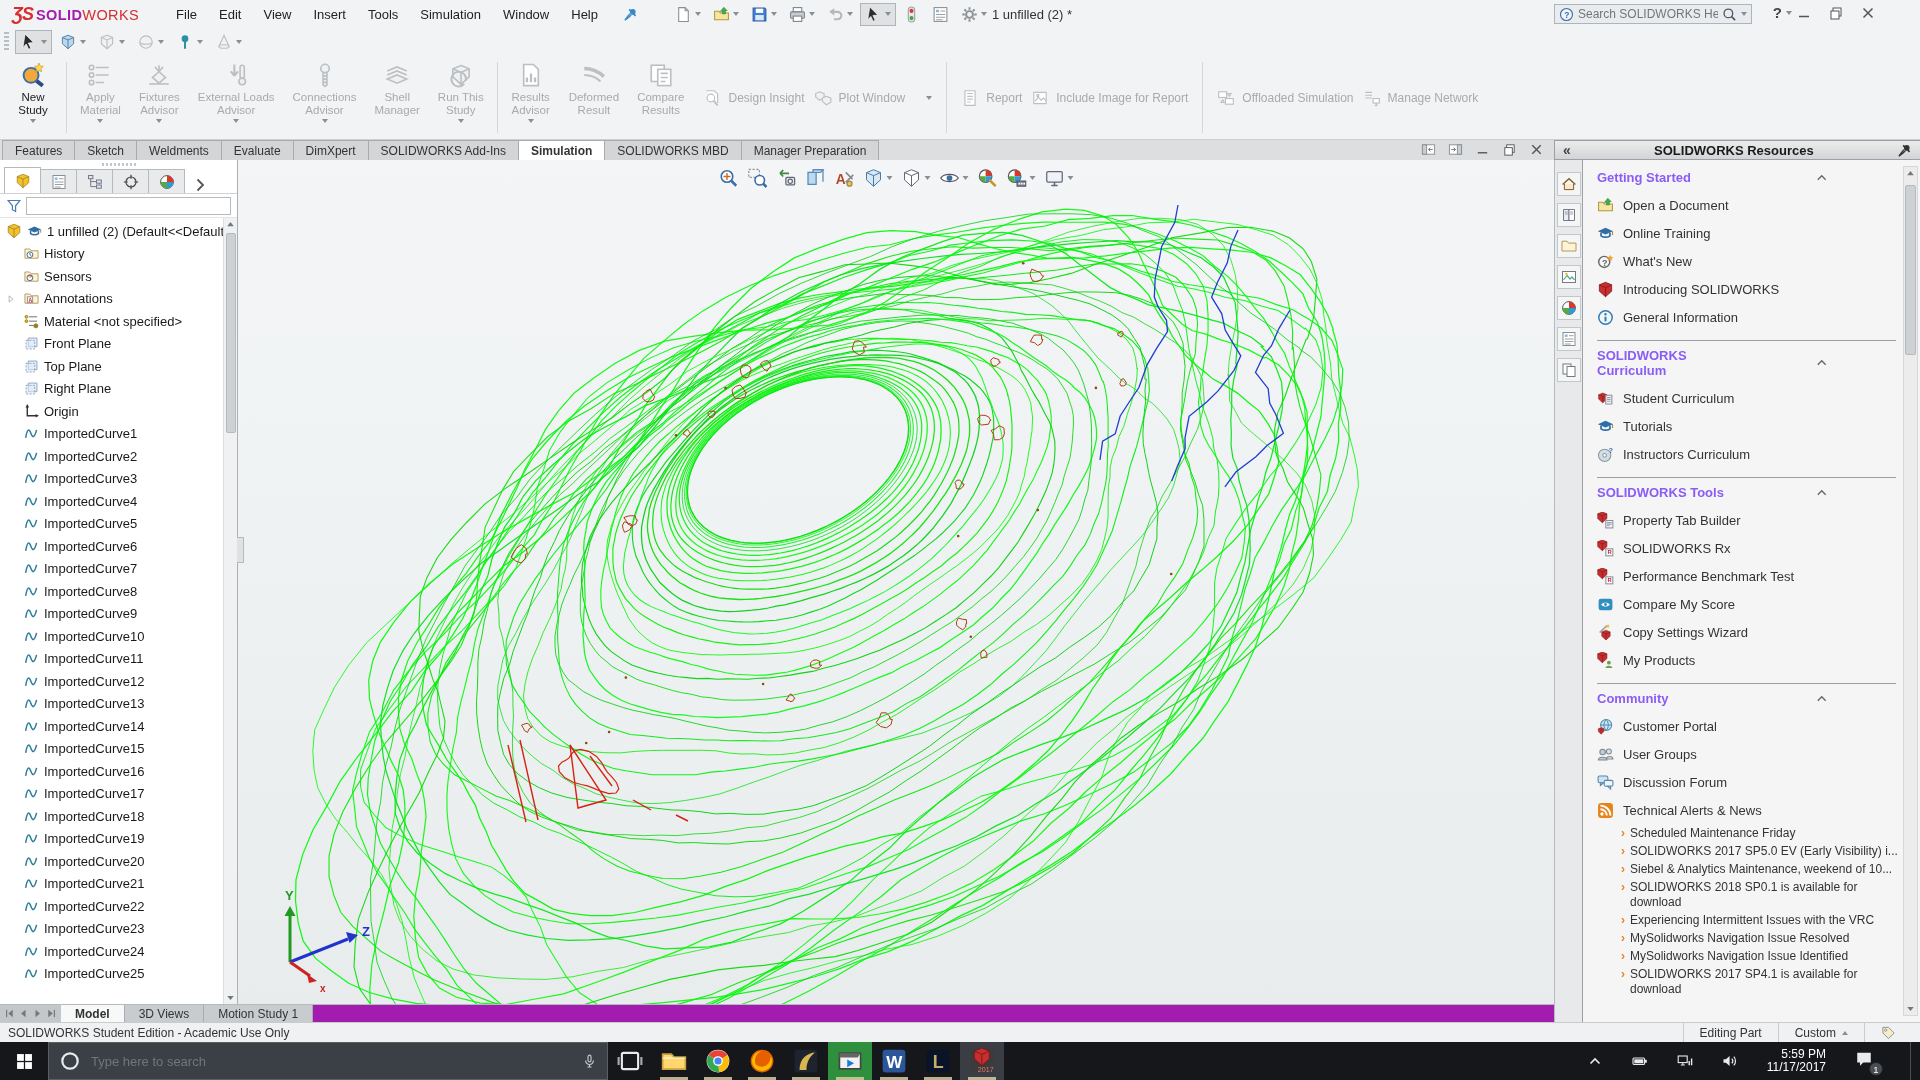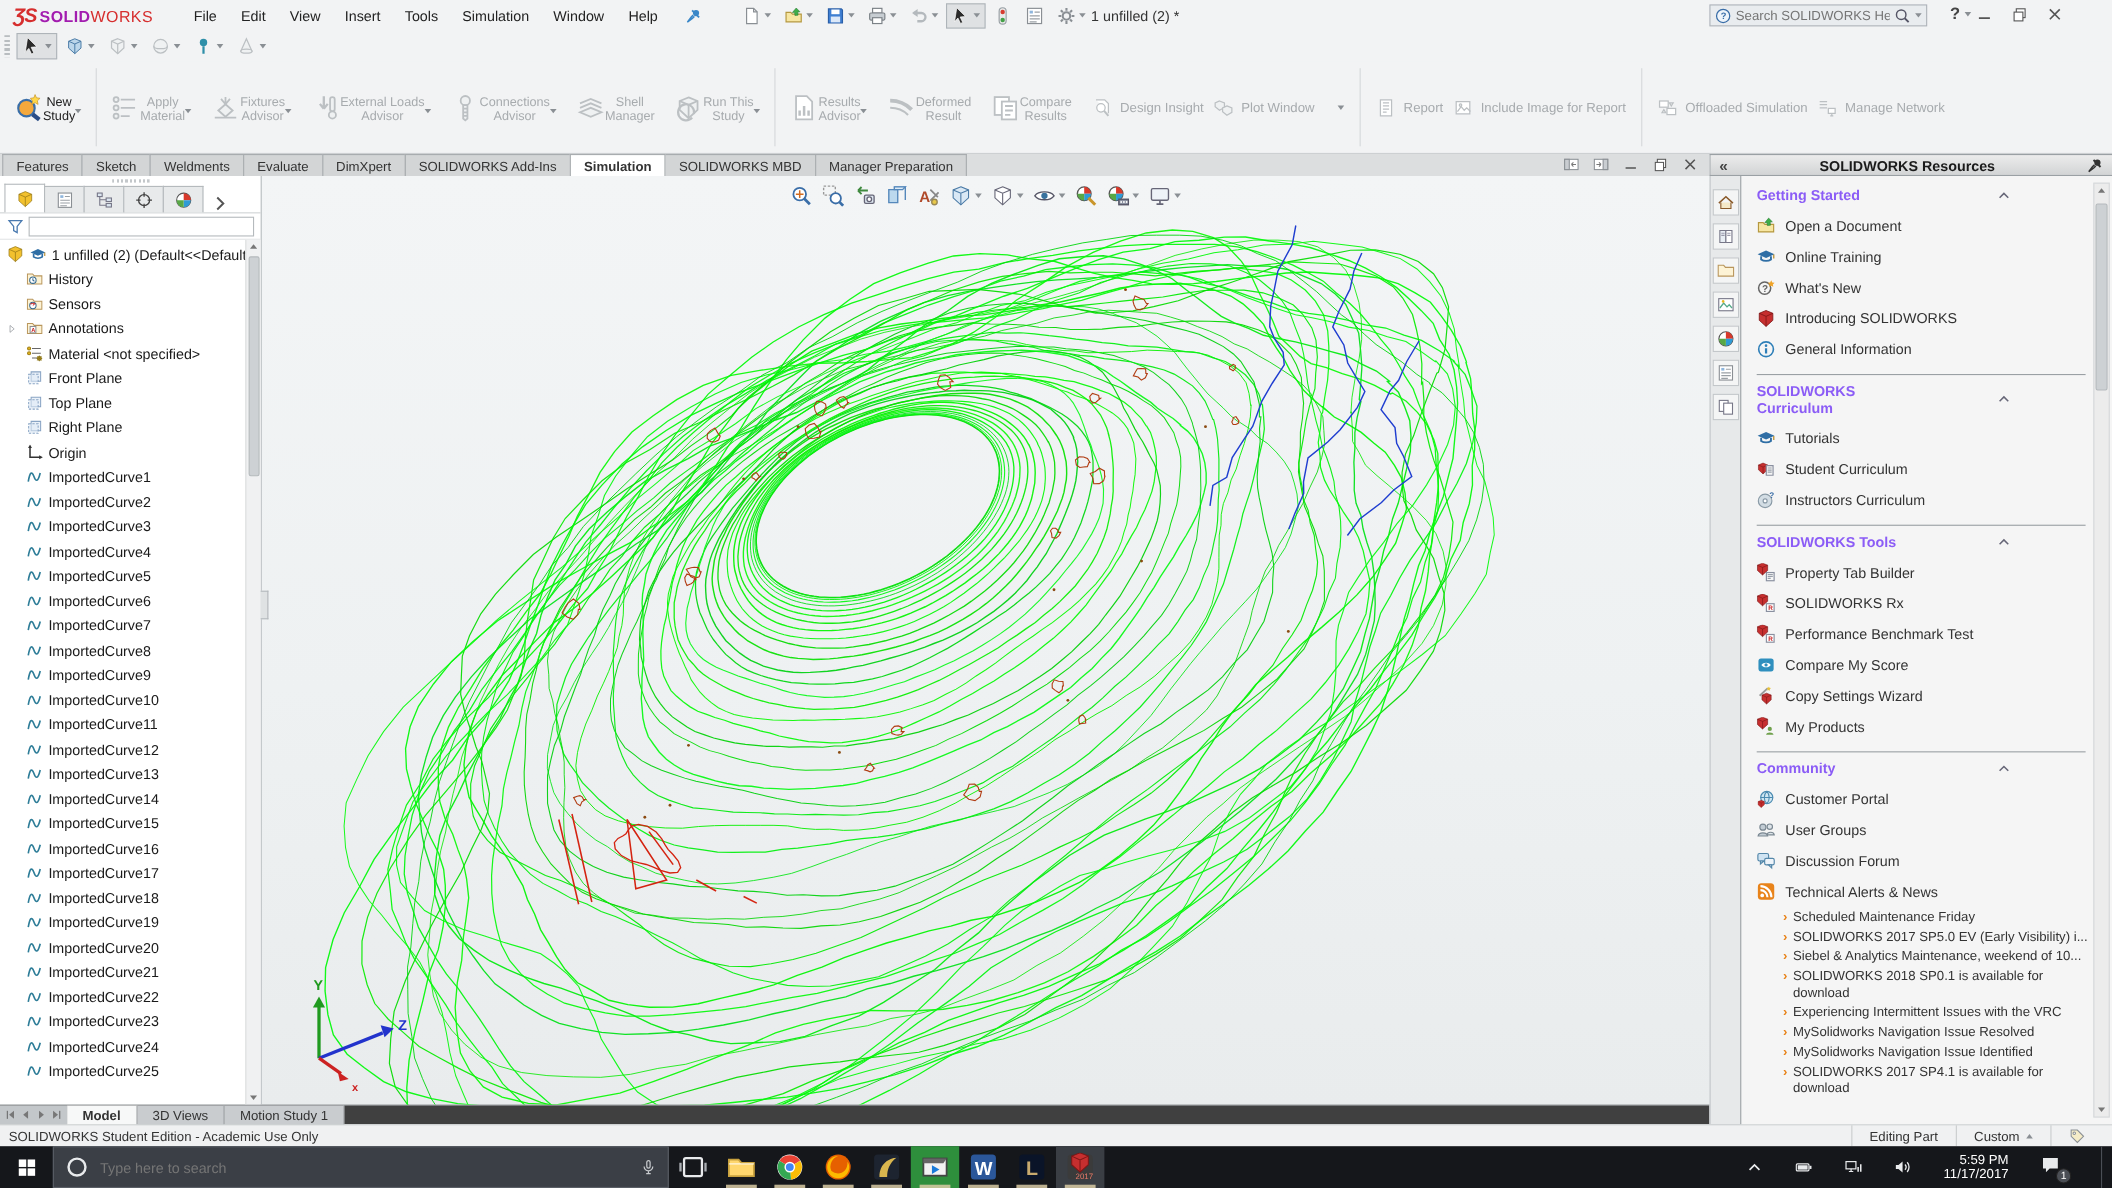--- a/index.html
+++ b/index.html
@@ -25,21 +25,21 @@
 .help-search input{border:0;background:transparent;flex:1;width:10px;font:12px "Liberation Sans",sans-serif;color:#555;outline:none}
 .help-q{position:absolute;right:128px;top:4px;display:flex;align-items:center;gap:4px;font-weight:bold;color:#444;font-size:15px}
 .win-btns{position:absolute;right:44px;top:5px;display:flex;gap:16px}
 .win-btns .ic{width:16px;height:16px}
 
 .toolbar2{height:28px;flex:none;display:flex;align-items:center;background:#f2f3f4;padding-left:4px;gap:2px}
 .grip-v{width:5px;height:20px;margin-right:4px;background:repeating-linear-gradient(180deg,#b9bdc0 0 2px,transparent 2px 4px)}
 
 .ribbon{height:84px;flex:none;display:flex;align-items:stretch;background:#f2f3f4;border-bottom:1px solid #cdd0d2;padding-left:4px}
 .rib-sep{width:1px;background:#d5d8da;margin:6px 4px}
-.rib-btn{display:flex;flex-direction:row;align-items:center;justify-content:flex-start;padding:6px 9px 2px;text-align:center;min-width:58px}
+.rib-btn{display:flex;flex-direction:column;align-items:center;justify-content:flex-start;padding:6px 9px 2px;text-align:center;min-width:58px}
 .rib-btn .ic{width:26px;height:26px;margin-bottom:3px}
 .rib-lbl{font-size:11.5px;line-height:12.5px;color:#a7abae;white-space:pre-line}
 .rib-btn.enabled .rib-lbl{color:#222}
 .rib-btn .caret{margin-top:3px}
 .rib-stack{display:flex;flex-direction:row;justify-content:flex-start;padding:8px 10px;gap:9px}
 .rib-srow{display:flex;align-items:center;gap:7px;font-size:12px;color:#a7abae;white-space:nowrap}
 .rib-srow .ic{width:18px;height:18px}
 
 .rowA{height:20px;flex:none;display:flex}
 .cmdtabs-zone{width:1554px;flex:none;display:flex;align-items:flex-end;background:#dcdedf;padding-left:2px;position:relative}
@@ -91,21 +91,21 @@
 .tp-section-head span{font-weight:bold;font-size:13px;color:#8b5cf6;flex:1}
 .tp-section-head .ic{width:14px;height:14px}
 .tp-item{display:flex;align-items:center;gap:9px;height:28px;color:#333;font-size:13px}
 .tp-item .ic{width:17px;height:17px}
 .tp-sep{border-top:1px solid #9aa0a4;margin:9px 0 7px}
 .news{margin:2px 0 0 24px}
 .news-item{display:flex;gap:5px;font-size:12px;color:#333;line-height:15px;margin-bottom:3px;width:278px}
 .news-item .bullet{color:#e8831a;font-weight:bold;flex:none}
 .tp-sb{position:absolute;right:2px;top:6px;bottom:6px;width:15px;background:#ececec;border:1px solid #d5d8da;display:flex;flex-direction:column;align-items:center}
 
-.sheetrow{height:18px;flex:none;display:flex;align-items:stretch;background:#404040;border-top:1px solid #b5babd}
+.sheetrow{height:18px;flex:none;display:flex;align-items:stretch;background:#a21caf;border-top:1px solid #b5babd}
 .sheet-nav{display:flex;align-items:center;padding:0 3px;gap:1px;background:#c3c7ca}
 .sheet-nav .ic{width:13px;height:13px}
 .stab{display:flex;align-items:center;padding:0 14px;font-size:12px;color:#333;background:#c9cccf;border-right:1px solid #a8acaf;position:relative}
 .stab.active{background:#f7f8f8;font-weight:bold}
 
 .statusbar{height:20px;flex:none;display:flex;align-items:center;background:#f0f1f2;border-top:1px solid #c9ccce;font-size:12px;color:#333;padding:0 8px}
 .status-left{flex:1}
 .status-cell{display:flex;align-items:center;gap:6px;padding:0 16px;border-left:1px solid #c9ccce;height:100%}
 
 .taskbar{height:38px;flex:none;display:flex;align-items:center;background:#15171b;position:relative}
@@ -1403,41 +1403,41 @@
               <span>SOLIDWORKS Curriculum</span>
               <span class="ic" style="width:14px;height:14px">
                 <svg viewBox="0 0 16 16">
                   <path d="M3.5 10l4.5-4.5L12.5 10" fill="none" stroke="#667" stroke-width="1.6"></path>
                 </svg>
               </span>
             </div>
             <div class="tp-item">
               <span class="ic" style="width:17px;height:17px">
                 <svg viewBox="0 0 16 16">
-                  <path d="M8 2.6L.8 5.8 8 9l7.2-3.2z" fill="#2f6ea5"></path>
-                  <path d="M3.8 7.4v2.8c2.2 1.7 6.2 1.7 8.4 0V7.4" fill="none" stroke="#2f6ea5" stroke-width="1.6"></path>
-                  <path d="M14.6 6v3.4" stroke="#b98e2f" stroke-width="1.1"></path>
-                </svg>
-              </span>
-              <span>Tutorials</span>
-            </div>
-            <div class="tp-item">
-              <span class="ic" style="width:17px;height:17px">
-                <svg viewBox="0 0 16 16">
                   <g transform="translate(0 2) scale(.68)">
                     <g stroke="#7d1616" stroke-width=".7">
                       <path d="M8 1.2l5.8 2.4v6L8 14.8 2.2 9.6v-6z" fill="#c62f2f"></path>
                       <path d="M2.2 3.6L8 6.2l5.8-2.6M8 6.2v8.6" fill="none"></path>
                     </g>
                   </g>
                   <path d="M8.2 5h5.8v8.2H8.2z" fill="#f4f4f4" stroke="#8a90a0"></path>
                   <path d="M9.4 7h3.4M9.4 8.8h3.4M9.4 10.6h3.4" stroke="#99a0aa"></path>
                 </svg>
               </span>
               <span>Student Curriculum</span>
+            </div>
+            <div class="tp-item">
+              <span class="ic" style="width:17px;height:17px">
+                <svg viewBox="0 0 16 16">
+                  <path d="M8 2.6L.8 5.8 8 9l7.2-3.2z" fill="#2f6ea5"></path>
+                  <path d="M3.8 7.4v2.8c2.2 1.7 6.2 1.7 8.4 0V7.4" fill="none" stroke="#2f6ea5" stroke-width="1.6"></path>
+                  <path d="M14.6 6v3.4" stroke="#b98e2f" stroke-width="1.1"></path>
+                </svg>
+              </span>
+              <span>Tutorials</span>
             </div>
             <div class="tp-item">
               <span class="ic" style="width:17px;height:17px">
                 <svg viewBox="0 0 16 16">
                   <circle cx="7.2" cy="8.8" r="5.8" fill="#d3dde4" stroke="#8a9aa6"></circle>
                   <circle cx="7.2" cy="8.8" r="1.7" fill="#fff" stroke="#8a9aa6"></circle>
                   <text x="10.8" y="6.2" font-size="7" font-weight="bold" fill="#3a6ea8">?</text>
                 </svg>
               </span>
               <span>Instructors Curriculum</span>

